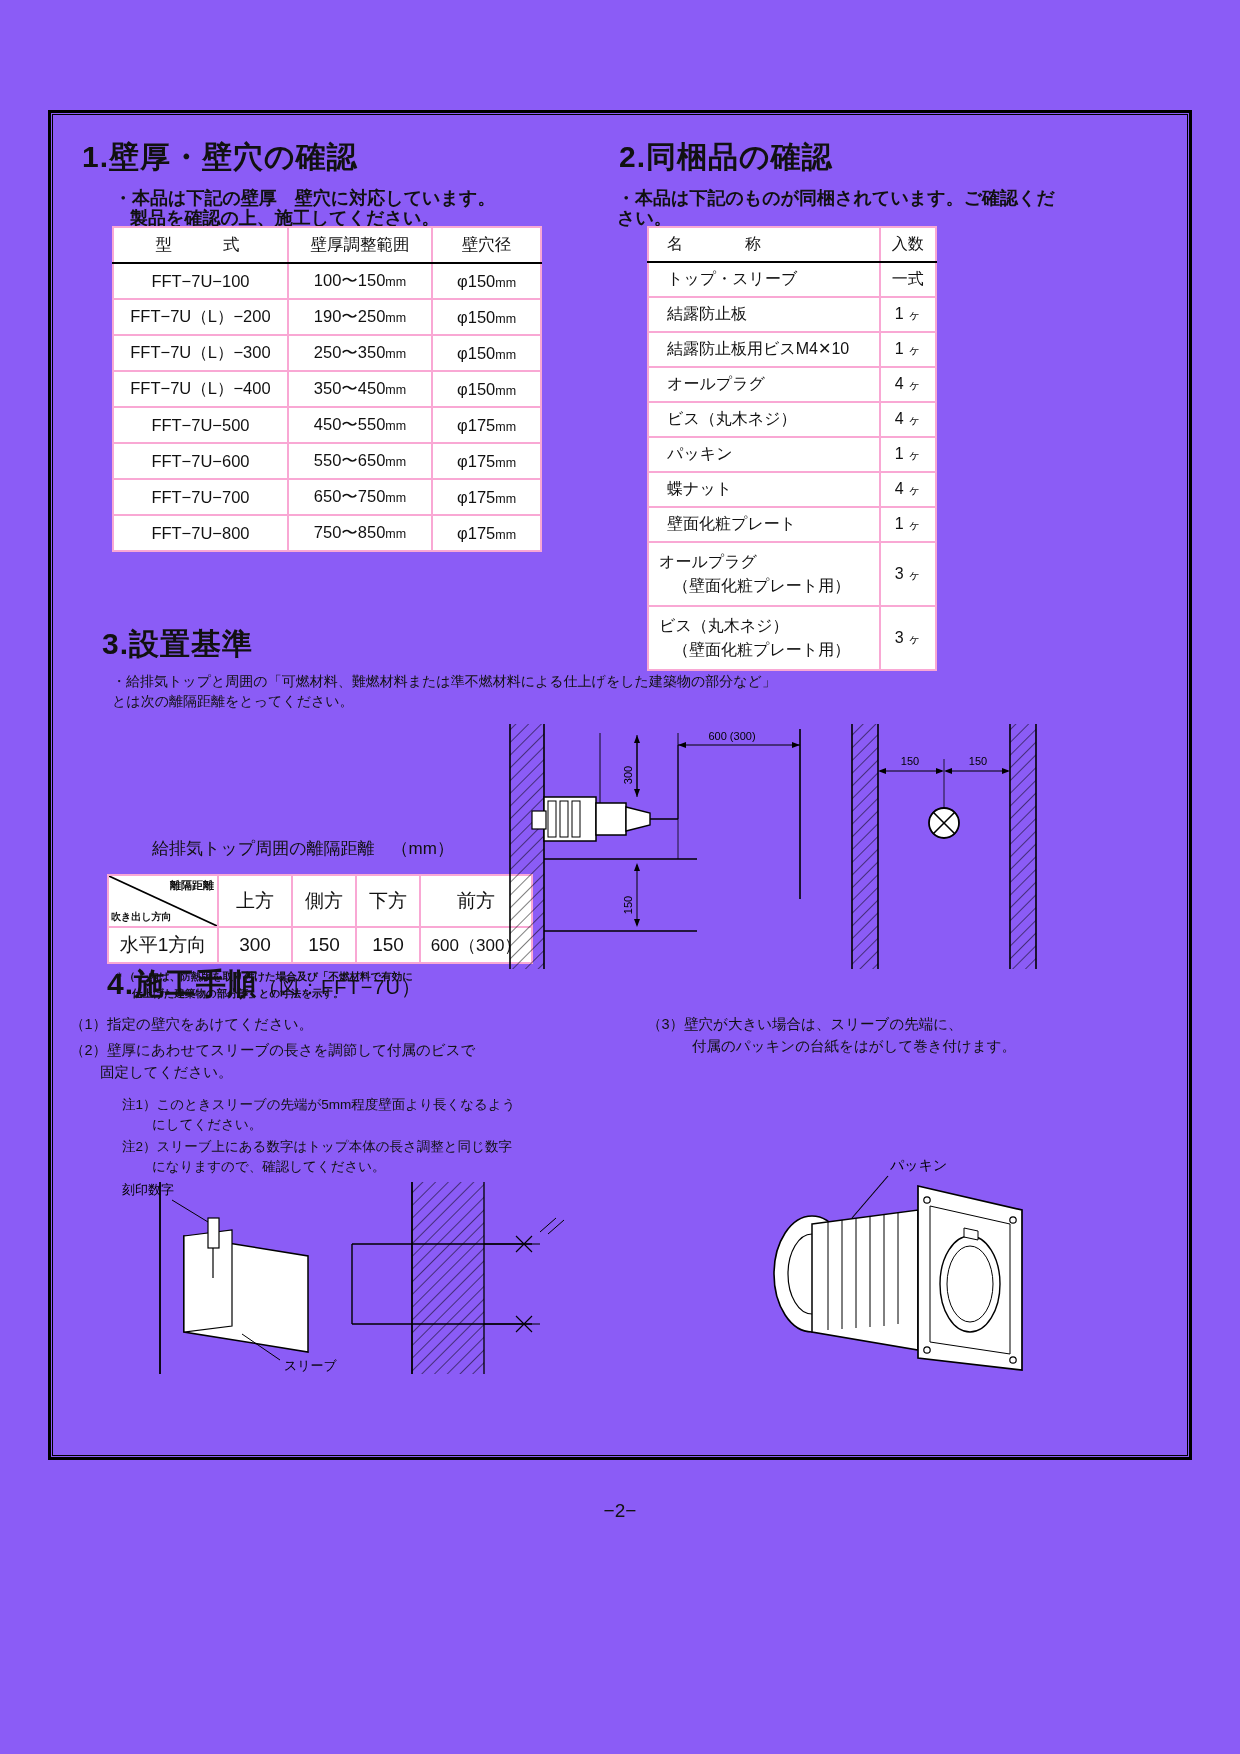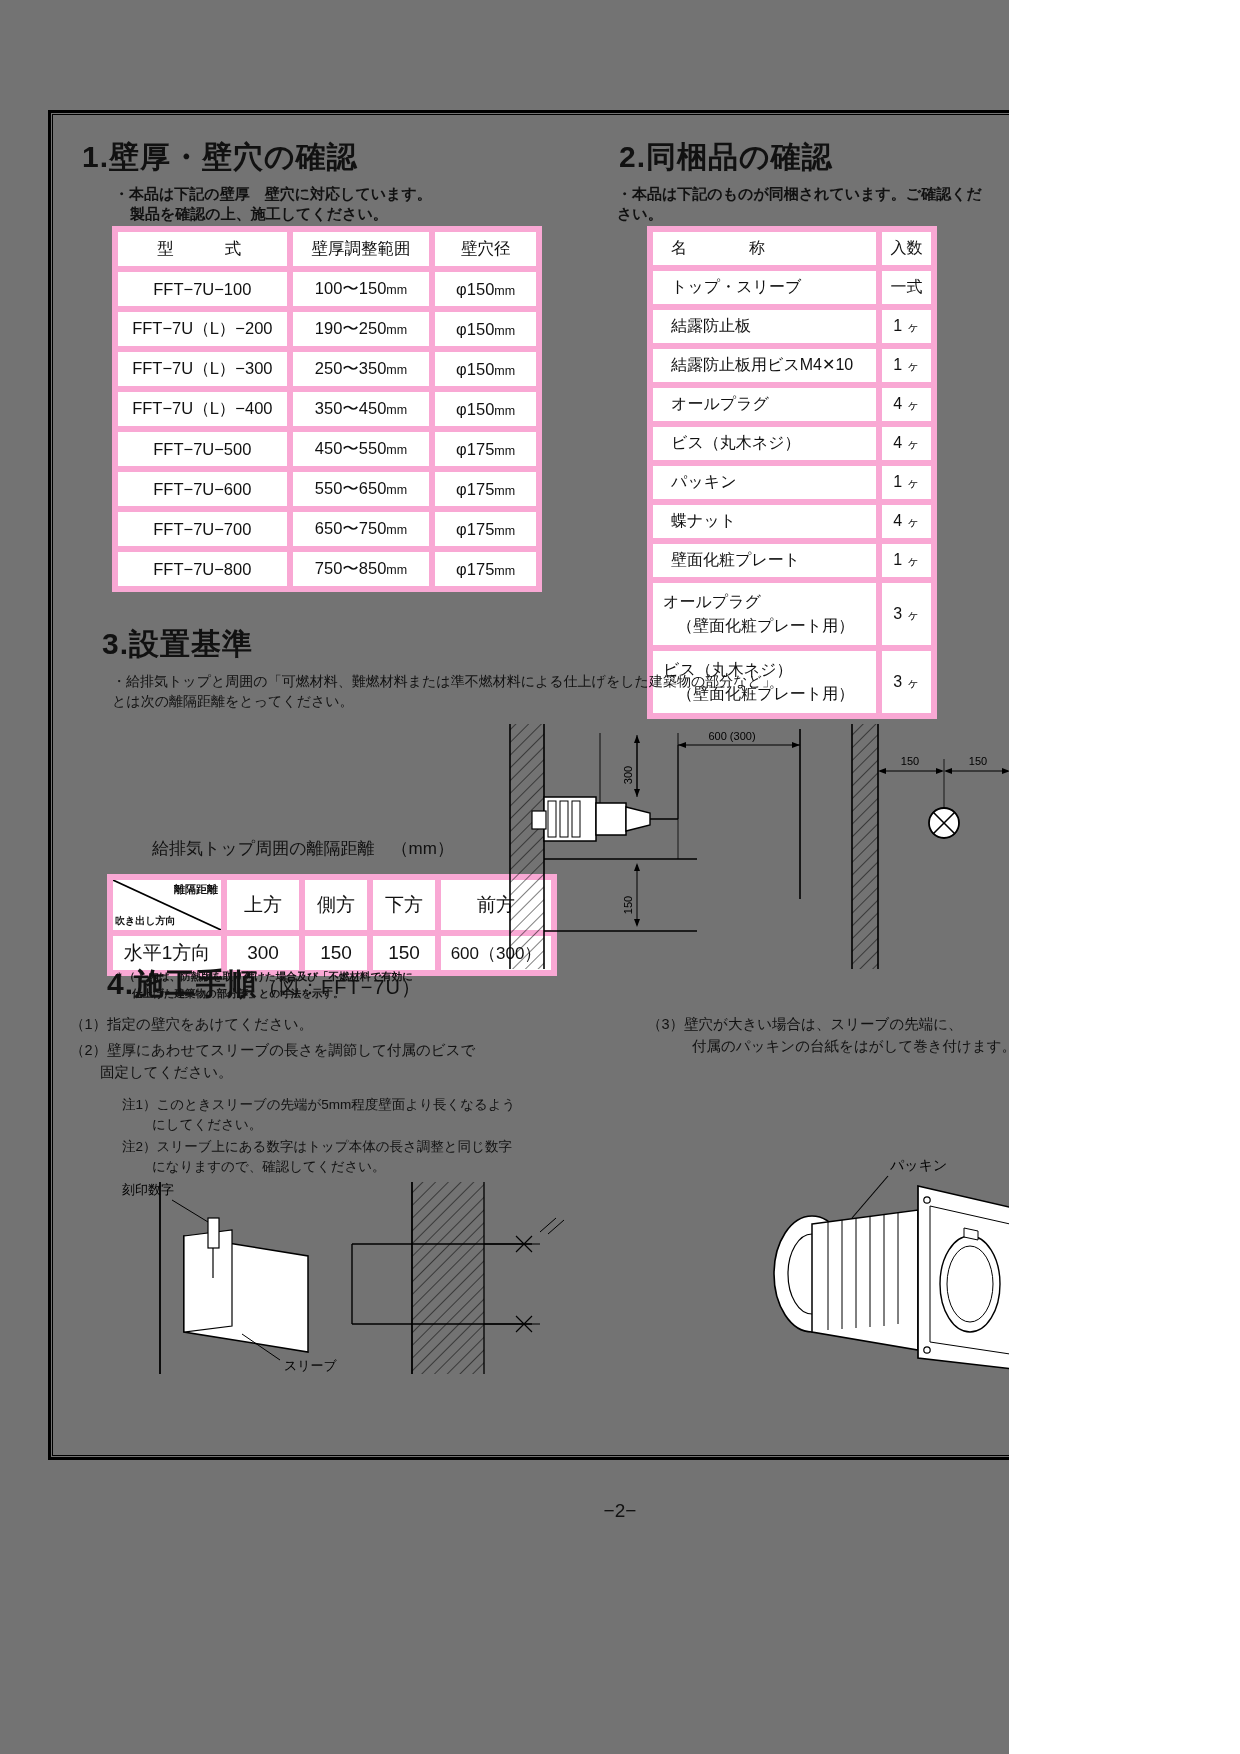--- a/index.html
+++ b/index.html
@@ -4,22 +4,22 @@
 <title>FFT-7U 施工説明書 p.2</title>
 <style>
   html,body{margin:0;padding:0;background:#ffffff;}
   body{
     width:1240px;height:1754px;position:relative;
     font-family:"Liberation Sans","DejaVu Sans",sans-serif;
     color:#111;
     -webkit-font-smoothing:antialiased;
   }
   .page{
-    position:absolute;left:0;top:0;width:1009px;height:1754px;
-    background:#737373;overflow:hidden;
+    position:absolute;left:0;top:0;width:1240px;height:1754px;
+    background:#8b5cf6;overflow:hidden;
   }
   
   .frame-outer{
     position:absolute;left:48px;top:110px;width:1144px;height:1350px;
     border:3px solid #000;box-sizing:border-box;
   }
   .frame-inner{
     position:absolute;left:52px;top:114px;width:1136px;height:1342px;
     border:1px solid #000;box-sizing:border-box;
   }
@@ -30,25 +30,24 @@
   .h-sec{
     position:absolute;
     font-weight:bold;
     font-size:30px;
     letter-spacing:1px;
     white-space:nowrap;
     line-height:1;
   }
   .h-sub{
     position:absolute;
-    font-size:15px;
+    font-size:18px;
     font-weight:bold;
     white-space:nowrap;
     line-height:1.35;
-    font-family:Liberation Mono, monospace;
   }
   .body-txt{
     position:absolute;
     font-size:14.5px;
     font-weight:normal;
     line-height:1.4;
     white-space:nowrap;
   }
   .small-note{
     position:absolute;
@@ -58,21 +57,21 @@
     font-weight:bold;
   }
 
   
   table.grid{
     position:absolute;
     border-collapse:collapse;
     background:#fff;
   }
   table.grid td,table.grid th{
-    border:6px solid #f9a8d4;
+    border:2px solid #f9a8d4;
     text-align:center;
     font-weight:normal;
     padding:0;
     white-space:nowrap;
   }
   table.grid .hdrrow td{border-bottom:2.5px solid #000;}
   table.grid.outer{border:2.5px solid #000;}
 
   
   #tbl-wall{left:60px;top:112px;width:430px;font-size:16.5px;}

